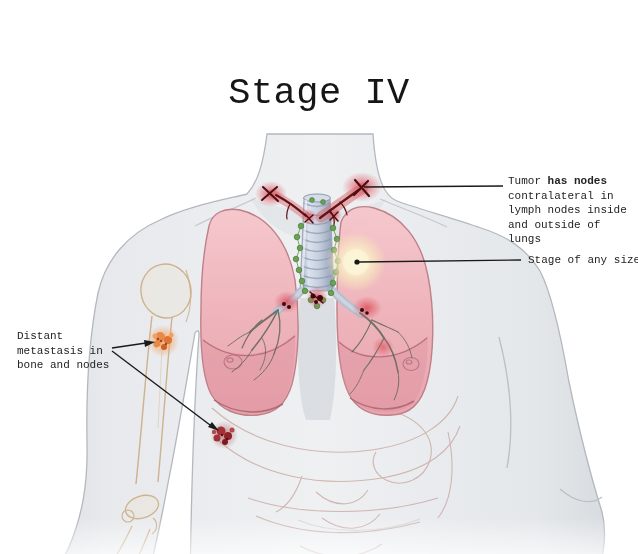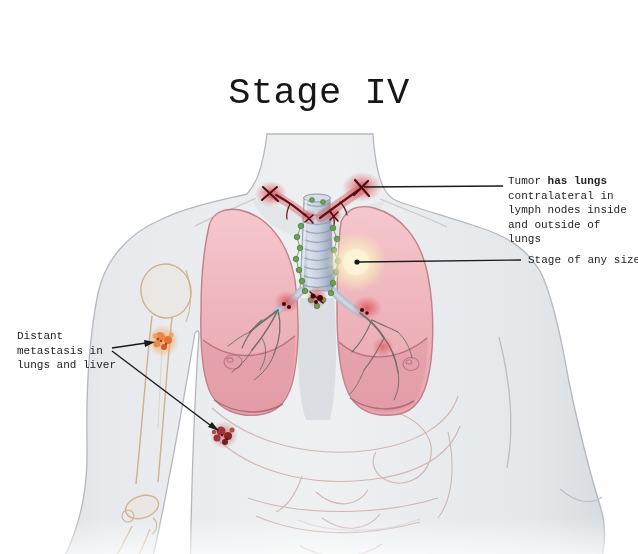--- a/index.html
+++ b/index.html
@@ -303,19 +303,19 @@
     <path d="M359,214 L521,212" fill="none"></path>
     <path d="M112,300 L146,295" fill="none"></path>
     <polygon points="155,294 145,299 144,292" stroke="none"></polygon>
     <path d="M112,303 L210,377" fill="none"></path>
     <polygon points="219,383 208,379 212,374" stroke="none"></polygon>
   </g>
 </svg>
 
 <div class="title">Stage IV</div>
 
-<div class="ann ann-spread"><span>Tumor </span><b>has lungs</b><span> contralateral in lymph nodes inside and outside of lungs</span></div>
+<div class="ann ann-spread"><span>Tumor </span><b>has nodes</b><span> contralateral in lymph nodes inside and outside of lungs</span></div>
 
 <div class="ann ann-tumor">Stage of any size</div>
 
-<div class="ann ann-met">Distant metastasis in lungs and liver</div>
+<div class="ann ann-met">Distant metastasis in bone and nodes</div>
 
 </div>
 
 </body></html>

